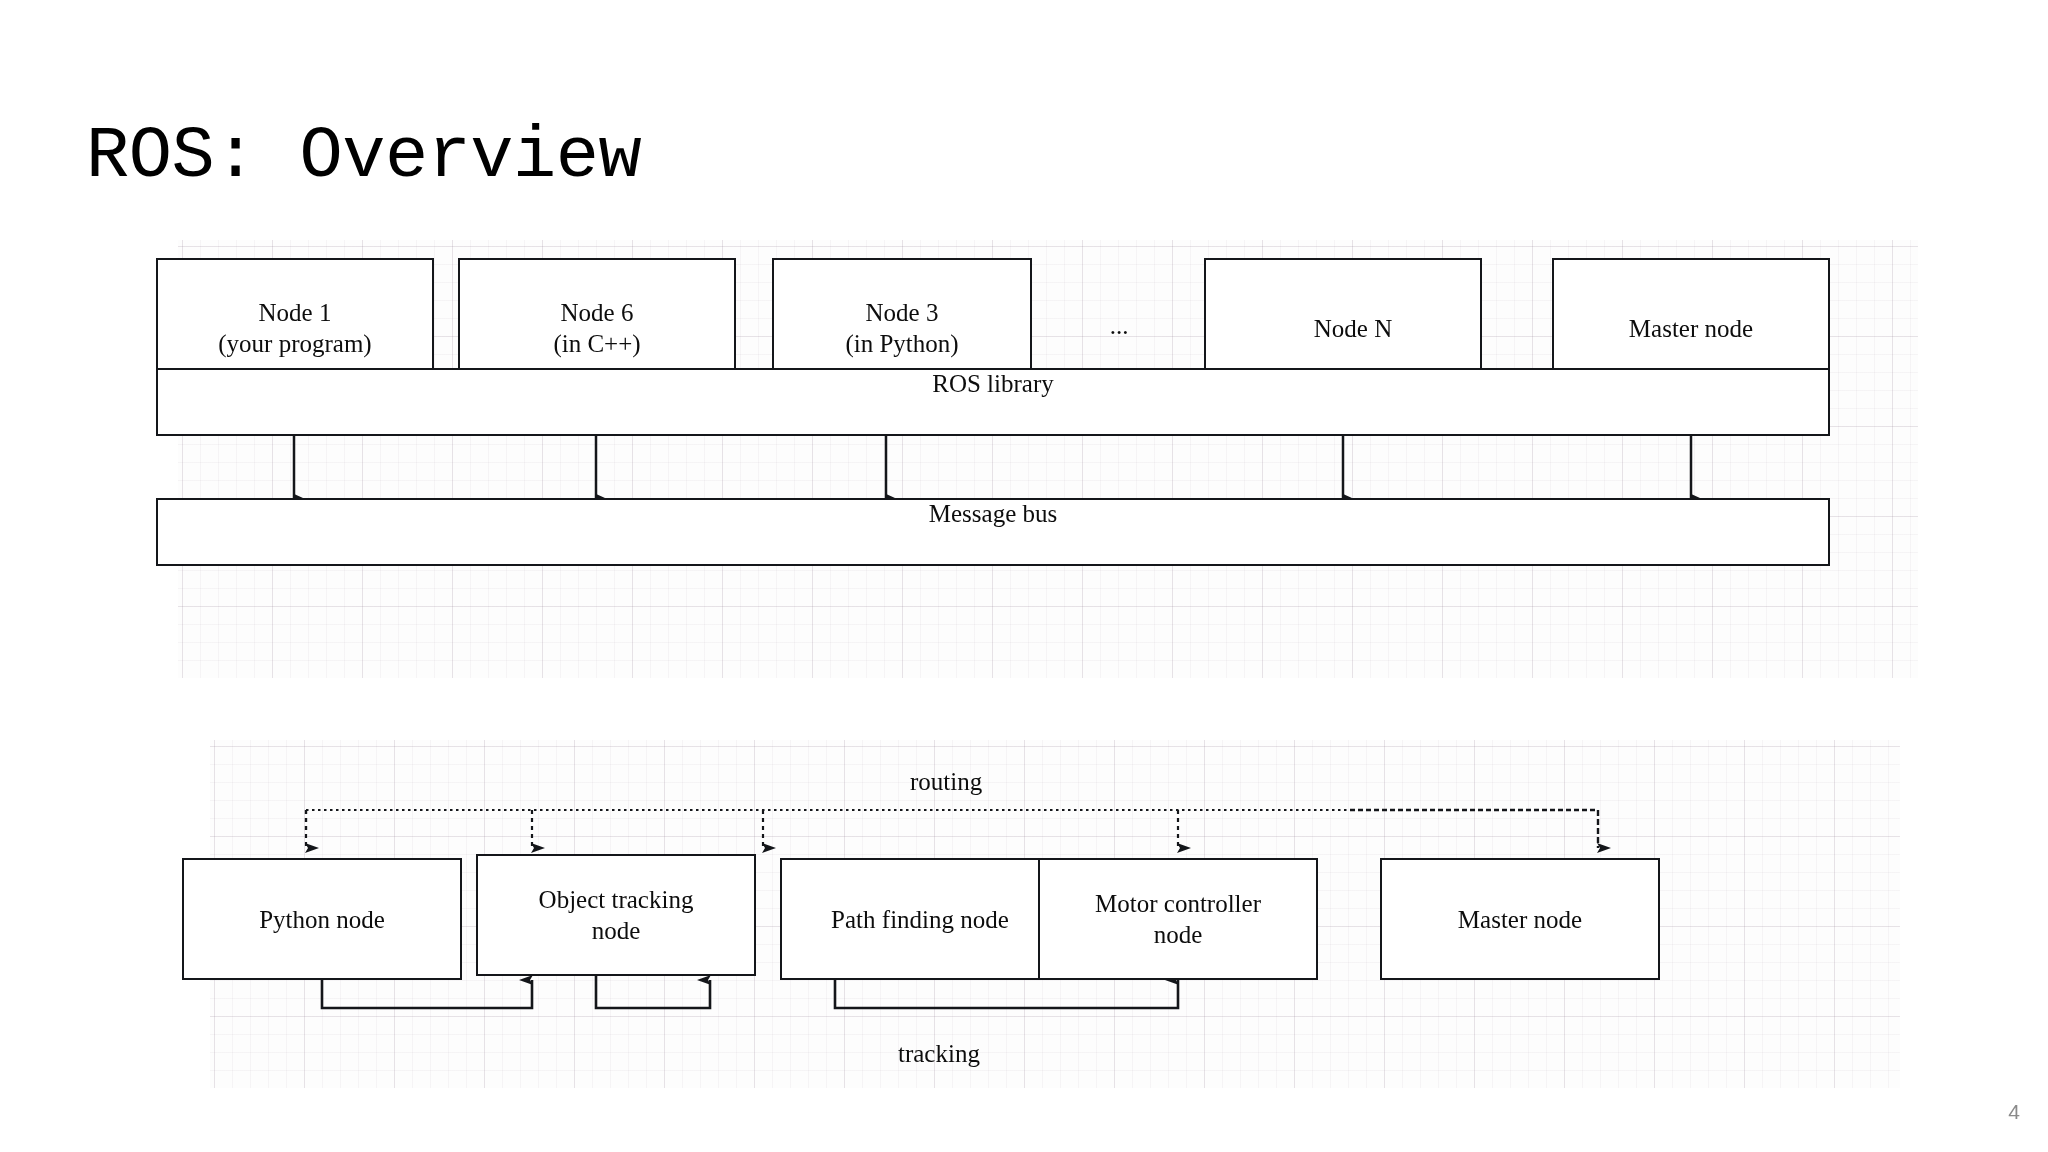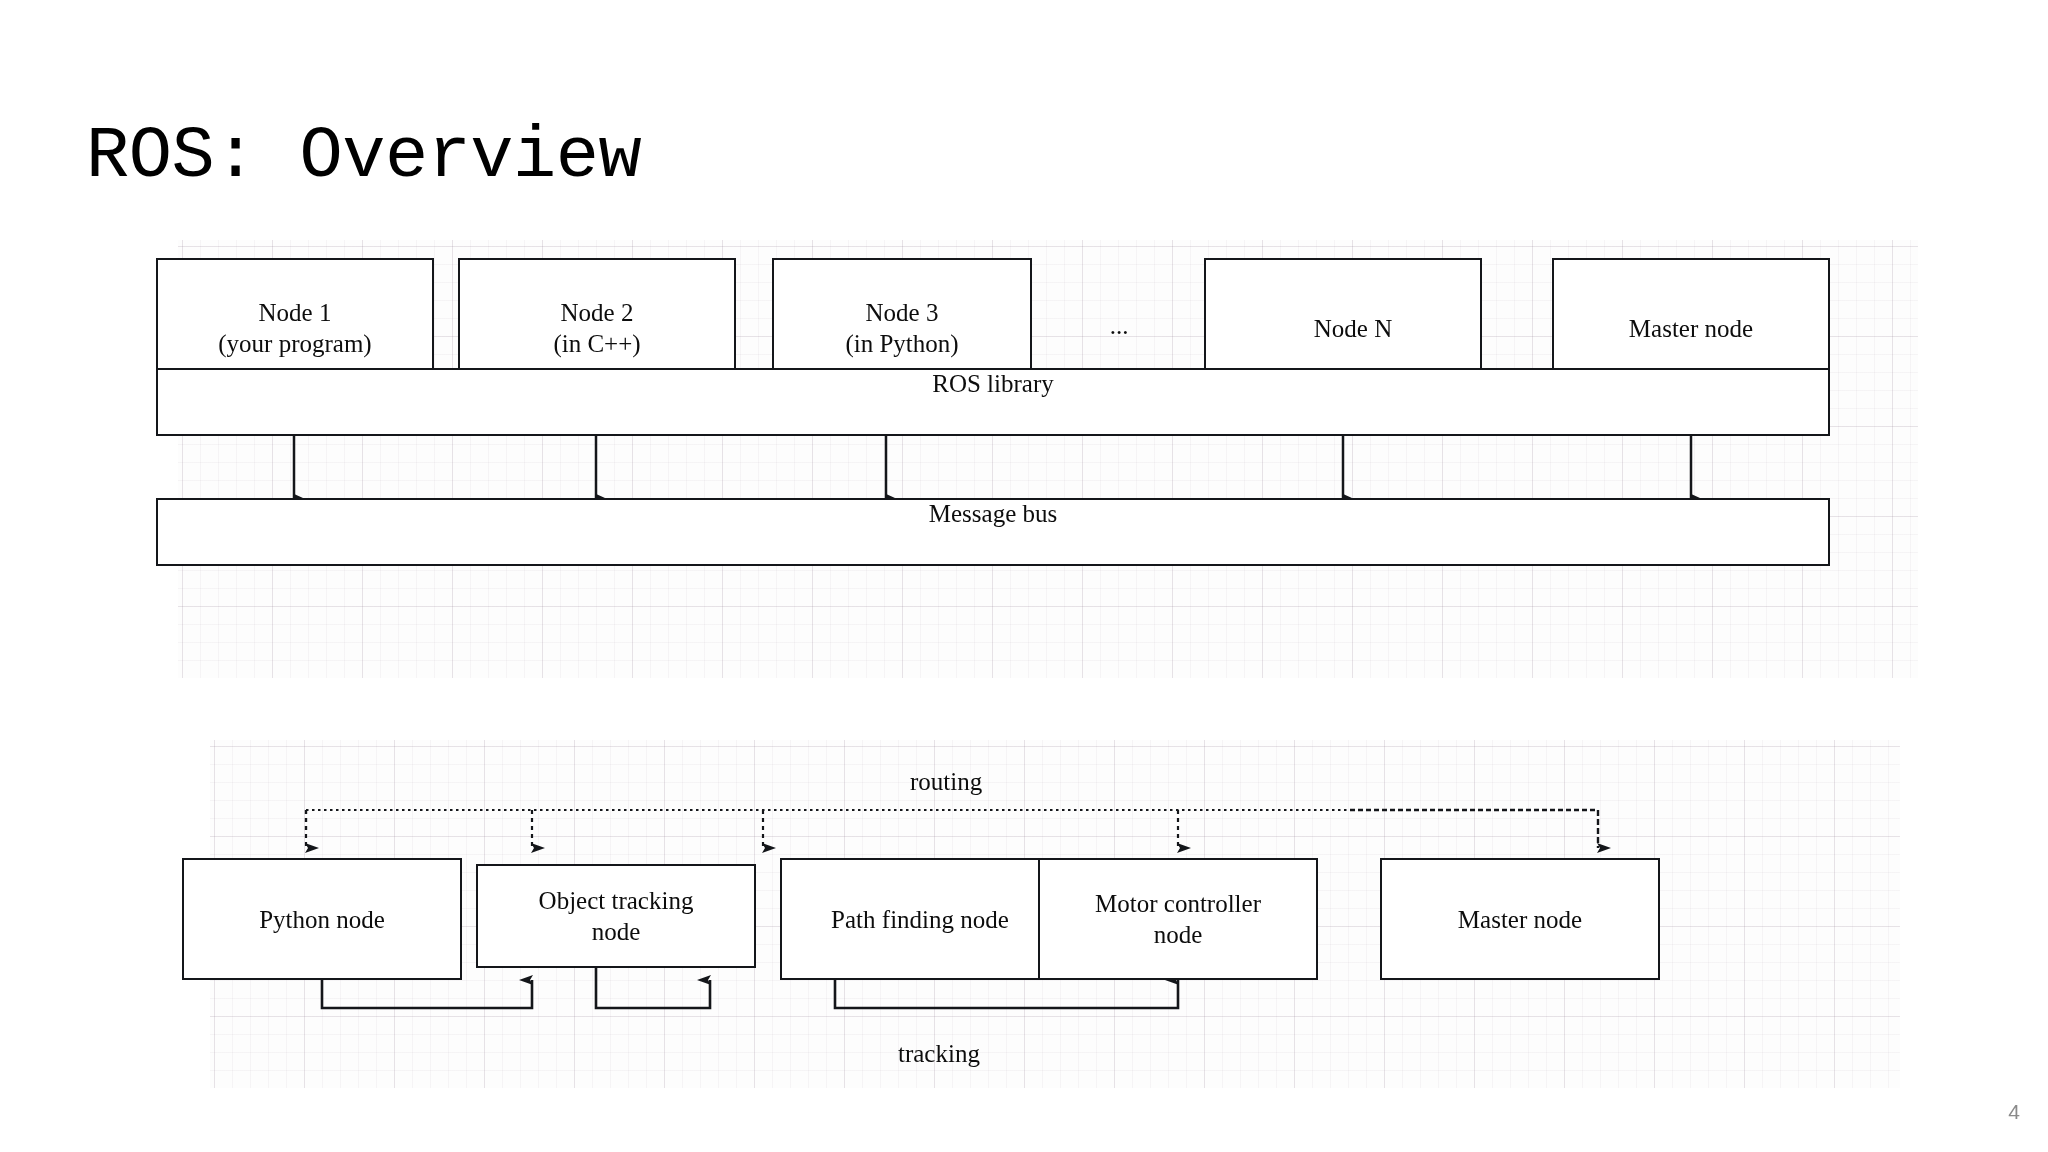--- a/index.html
+++ b/index.html
@@ -150,21 +150,21 @@
 
   <div class="node-box" style="left:-22px; top:18px; width:278px; height:140px;">
     <span class="label-stack">
       <span class="ln">Node 1</span>
       <span class="ln">(your program)</span>
     </span>
   </div>
 
   <div class="node-box" style="left:280px; top:18px; width:278px; height:140px;">
     <span class="label-stack">
-      <span class="ln">Node 2</span>
+      <span class="ln">Node 6</span>
       <span class="ln">(in C++)</span>
     </span>
   </div>
 
   <div class="node-box" style="left:594px; top:18px; width:260px; height:140px;">
     <span class="label-stack">
       <span class="ln">Node 3</span>
       <span class="ln">(in Python)</span>
     </span>
   </div>
@@ -229,21 +229,21 @@
   <div class="free-label" style="left:700px; top:28px;">routing</div>
 
   <div class="free-label" style="left:688px; top:300px;">tracking</div>
 
   <div class="node-box" style="left:-28px; top:118px; width:280px; height:122px;">
     <span class="label-stack">
       <span class="ln">Python node</span>
     </span>
   </div>
 
-  <div class="node-box" style="left:266px; top:124px; width:280px; height:104px;">
+  <div class="node-box" style="left:266px; top:114px; width:280px; height:122px;">
     <span class="label-stack">
       <span class="ln">Object tracking</span>
       <span class="ln">node</span>
     </span>
   </div>
 
   <div class="node-box" style="left:570px; top:118px; width:280px; height:122px;">
     <span class="label-stack">
       <span class="ln">Path finding node</span>
     </span>

